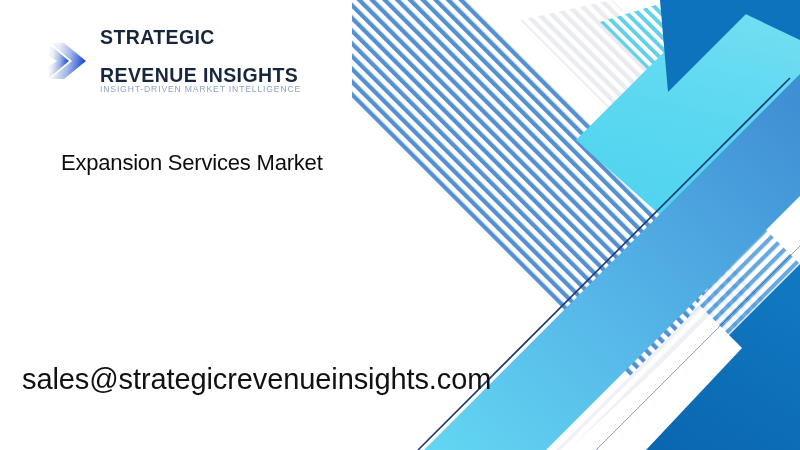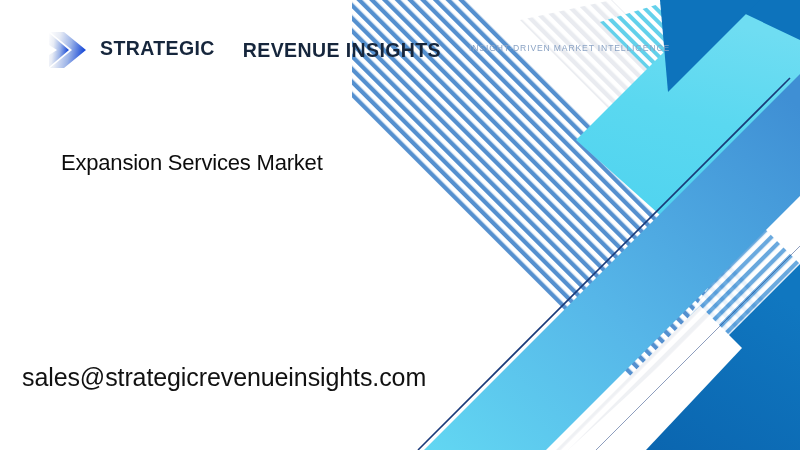--- a/index.html
+++ b/index.html
@@ -33,54 +33,52 @@
     align-items: center;
     gap: 9px;
   }
   #logo-mark {
     width: 44px;
     height: 44px;
     flex: 0 0 auto;
   }
   #logo-text {
     display: flex;
-    flex-direction: row;
+    flex-direction: column;
     line-height: 1;
-    gap: 28px;
   }
   .logo-line1, .logo-line2 {
     font-weight: bold;
     letter-spacing: 0.4px;
     color: #16263c;
     font-size: 19.5px;
   }
-  .logo-line2 { margin-top: 2px; }
+  .logo-line2 { margin-top: 18px; }
   .logo-tagline {
-    margin-top: 5px;
     font-size: 8.6px;
     letter-spacing: 0.85px;
     color: #8ba3c4;
     font-weight: normal;
   }
 
   
   #headline {
     position: absolute;
     left: 61px;
     top: 150px;
     font-size: 22px;
     color: #0d0d0d;
     letter-spacing: -0.2px;
     white-space: nowrap;
   }
   #email {
     position: absolute;
     left: 22px;
     top: 363px;
-    font-size: 25px;
+    font-size: 29px;
     color: #111111;
     letter-spacing: -0.1px;
     white-space: nowrap;
   }
 </style>
 </head>
 <body>
 
 <div id="slide">
 

